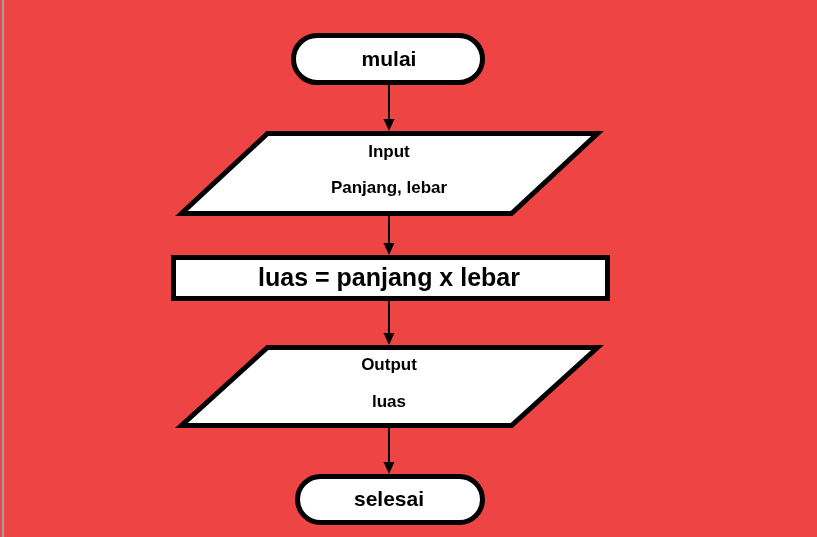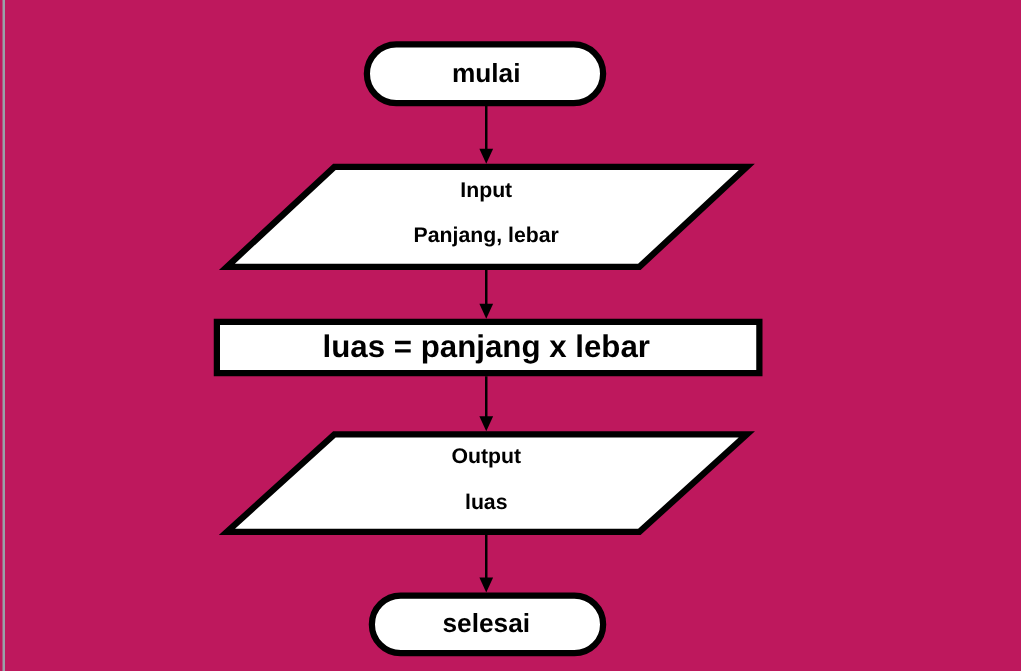--- a/index.html
+++ b/index.html
@@ -7,21 +7,21 @@
     padding: 0;
     background: #ffffff;
   }
   body {
     font-family: "Liberation Sans", sans-serif;
   }
   #canvas {
     position: relative;
     width: 817px;
     height: 537px;
-    background: #be185d;
+    background: #ef4444;
     overflow: hidden;
   }
   #left-rule {
     position: absolute;
     left: 2px;
     top: 0;
     width: 2px;
     height: 537px;
     background: #9aa0a8;
   }

